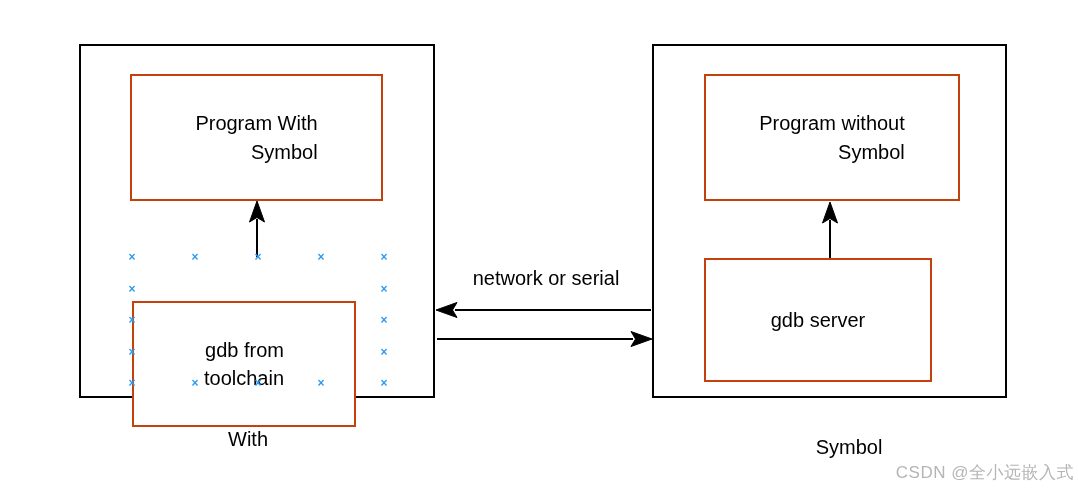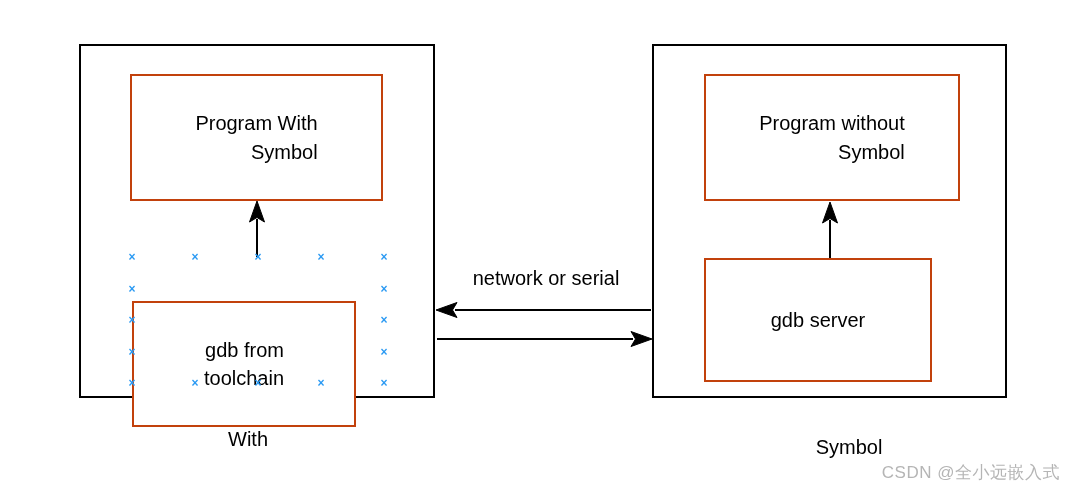--- a/index.html
+++ b/index.html
@@ -53,21 +53,21 @@
   .handle {
     position: absolute;
     transform: translate(-50%, -50%);
     font-size: 12px;
     font-weight: bold;
     line-height: 1;
     pointer-events: none;
   }
   #watermark {
     position: absolute;
-    right: 18px;
+    right: 4px;
     top: 461px;
     font-size: 17px;
     letter-spacing: 0.5px;
     white-space: nowrap;
   }
   
   #host-frame   { left: 79px;  top: 44px; width: 356px; height: 354px; }
   #target-frame { left: 652px; top: 44px; width: 355px; height: 354px; }
   #host-program-box   { left: 130px; top: 74px;  width: 253px; height: 127px; }
   #host-gdb-box       { left: 132px; top: 257px; width: 224px; height: 126px; margin-top: 44px; }

